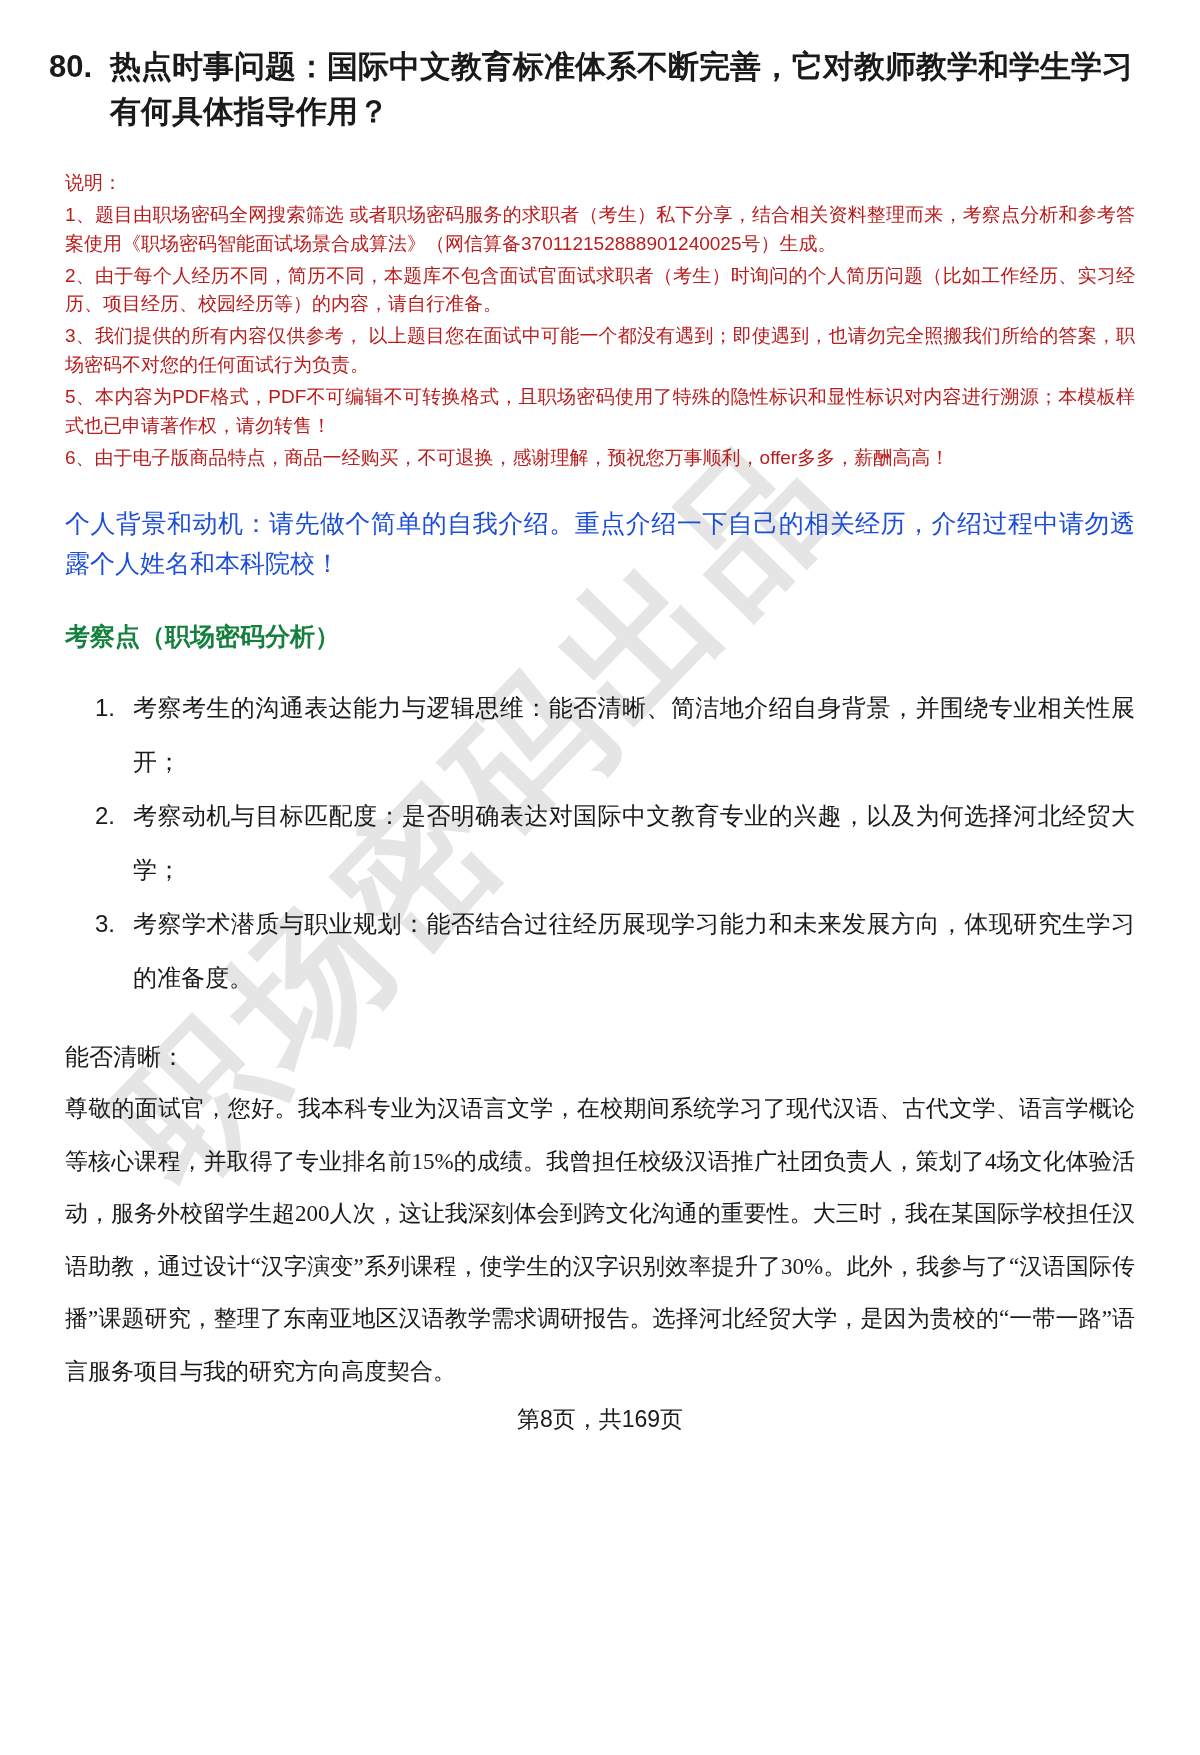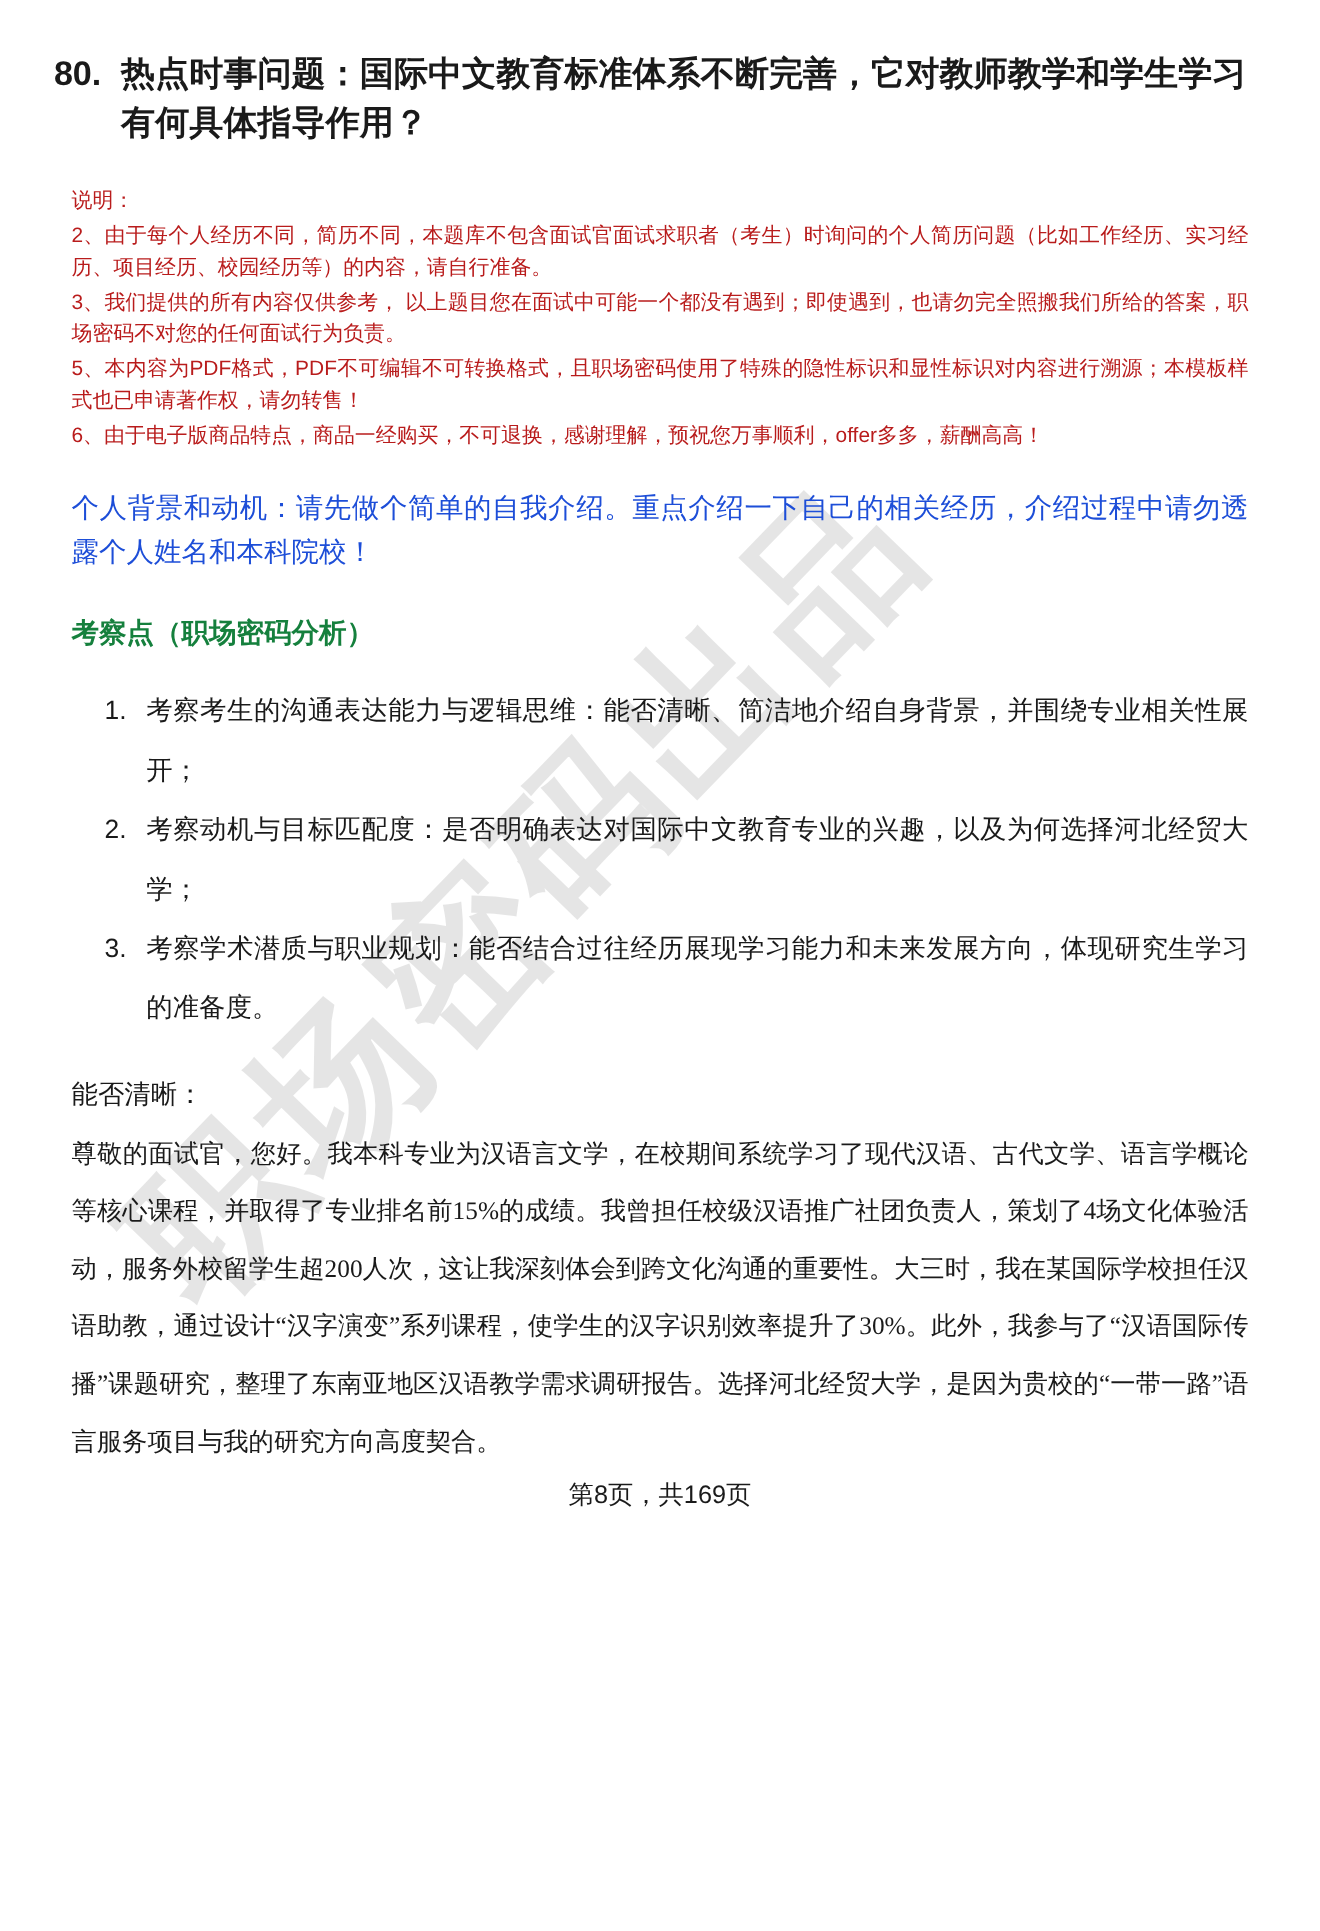--- a/index.html
+++ b/index.html
@@ -126,20 +126,21 @@
 
   <div class="content">
 
     <header class="title-row">
       <span class="q-num">80.</span>
       <h1 class="q-title">热点时事问题：国际中文教育标准体系不断完善，它对教师教学和学生学习有何具体指导作用？</h1>
     </header>
 
     <section class="notes">
       <p>说明：</p>
+      <p>1、题目由职场密码全网搜索筛选 或者职场密码服务的求职者（考生）私下分享，结合相关资料整理而来，考察点分析和参考答案使用《职场密码智能面试场景合成算法》（网信算备370112152888901240025号）生成。</p>
       <p>2、由于每个人经历不同，简历不同，本题库不包含面试官面试求职者（考生）时询问的个人简历问题（比如工作经历、实习经历、项目经历、校园经历等）的内容，请自行准备。</p>
       <p>3、我们提供的所有内容仅供参考， 以上题目您在面试中可能一个都没有遇到；即使遇到，也请勿完全照搬我们所给的答案，职场密码不对您的任何面试行为负责。</p>
       <p>5、本内容为PDF格式，PDF不可编辑不可转换格式，且职场密码使用了特殊的隐性标识和显性标识对内容进行溯源；本模板样式也已申请著作权，请勿转售！</p>
       <p>6、由于电子版商品特点，商品一经购买，不可退换，感谢理解，预祝您万事顺利，offer多多，薪酬高高！</p>
     </section>
 
     <p class="red-prompt">个人背景和动机：请先做个简单的自我介绍。重点介绍一下自己的相关经历，介绍过程中请勿透露个人姓名和本科院校！</p>
 
     <h2 class="analysis-heading">考察点（职场密码分析）</h2>
 

